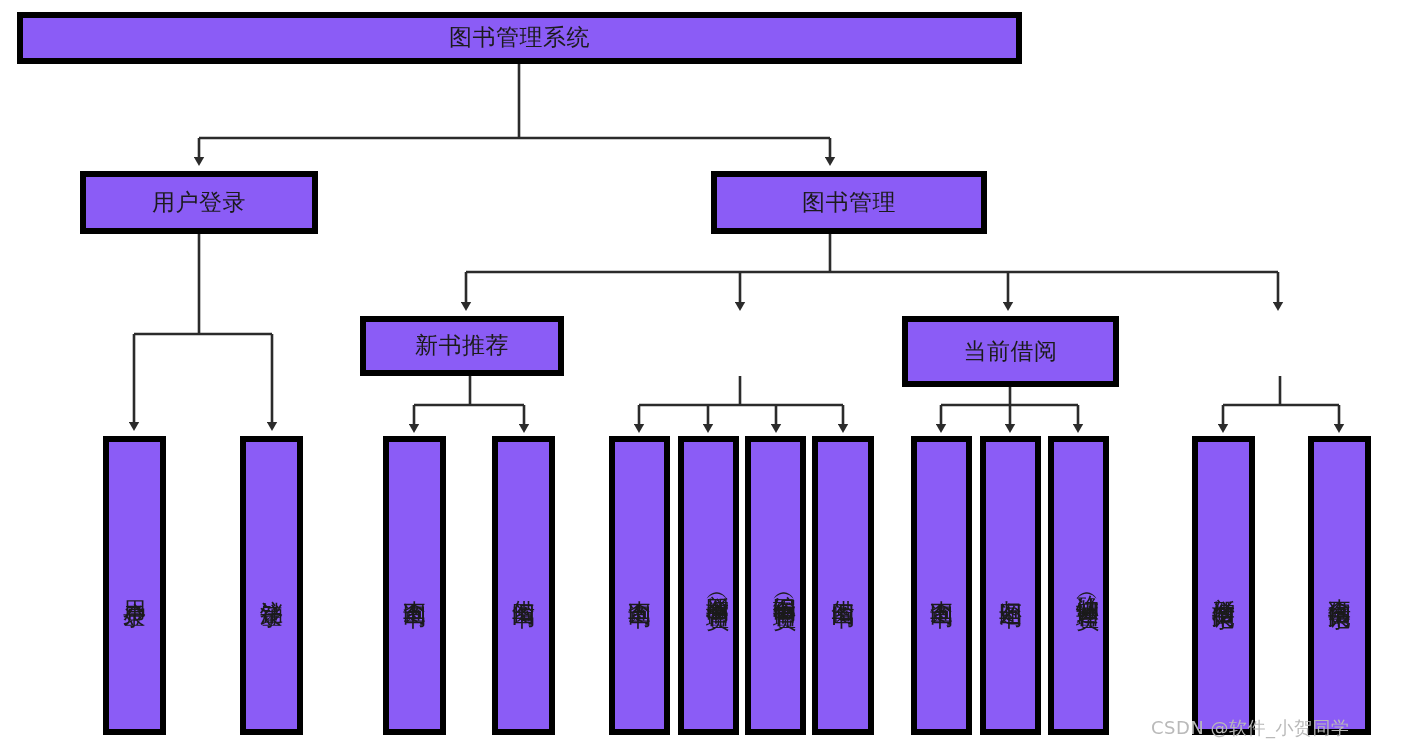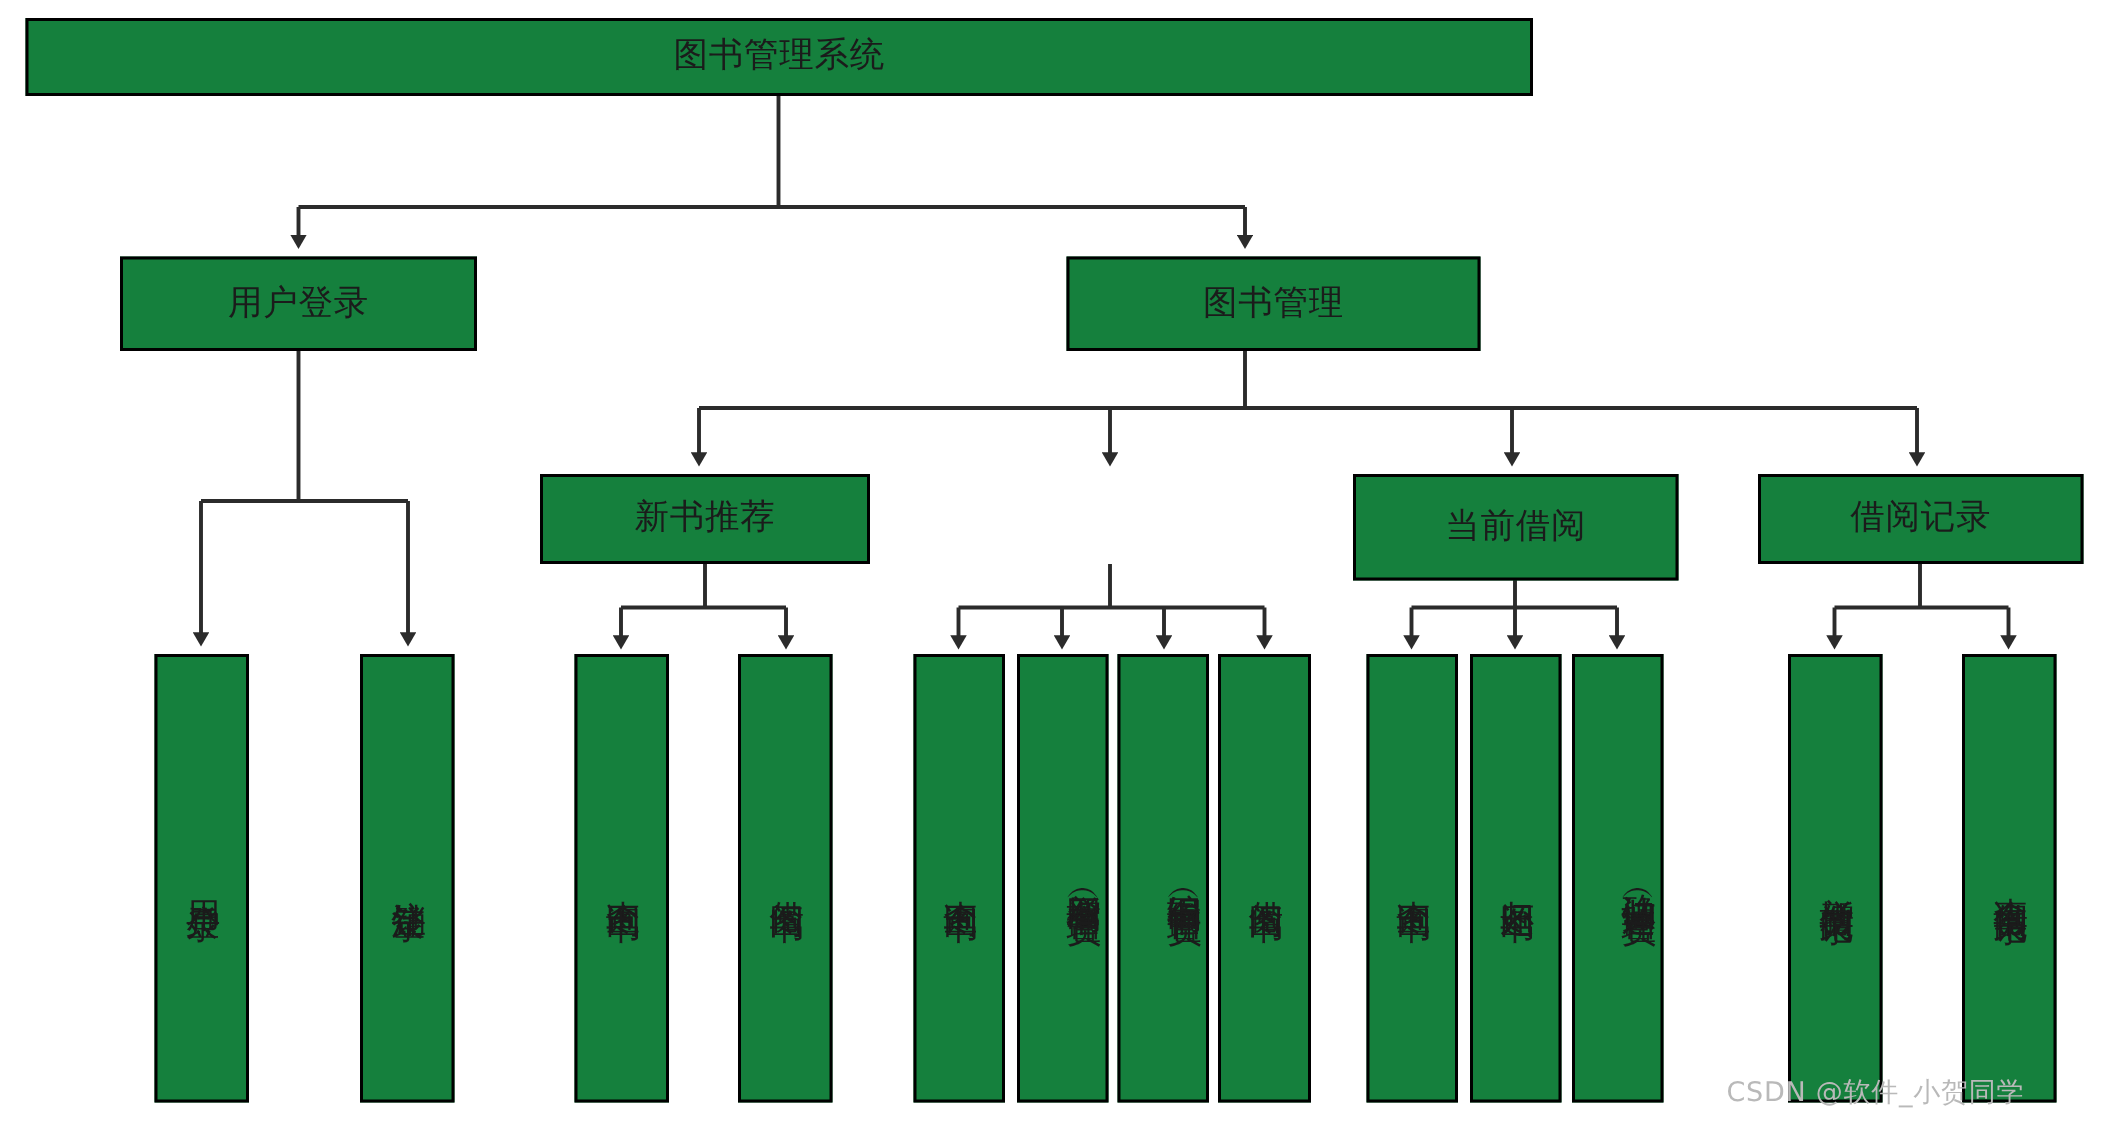--- a/index.html
+++ b/index.html
@@ -21,22 +21,22 @@
     position: absolute;
     left: 0;
     top: 0;
     width: 1405px;
     height: 747px;
     pointer-events: none;
   }
   .node {
     position: absolute;
     box-sizing: border-box;
-    border: 2px solid #000000;
-    background: #15803d;
+    border: 6px solid #000000;
+    background: #8b5cf6;
     display: flex;
     align-items: center;
     justify-content: center;
     color: #1b1b1b;
   }
   .node-h {
     font-size: 23px;
     line-height: 1.1;
     letter-spacing: 0.5px;
     white-space: nowrap;
@@ -123,28 +123,25 @@
     <span>图书管理系统</span>
   </div>
 
   <div class="node node-h" style="left:80px; top:171px; width:238px; height:63px;">
     <span>用户登录</span>
   </div>
   <div class="node node-h" style="left:711px; top:171px; width:276px; height:63px;">
     <span>图书管理</span>
   </div>
 
-  <div class="node node-h" style="left:360px; top:316px; width:220px; height:60px;">
+  <div class="node node-h" style="left:360px; top:316px; width:204px; height:60px;">
     <span>新书推荐</span>
   </div>
   <div class="node node-h" style="left:902px; top:316px; width:217px; height:71px;">
     <span>当前借阅</span>
-  </div>
-  <div class="node node-h" style="left:1172px; top:316px; width:217px; height:60px;">
-    <span>借阅记录</span>
   </div>
 
   <div class="node node-v mid" style="left:103px; top:436px; width:63px; height:299px;">
     <span>用户登录</span>
   </div>
   <div class="node node-v mid" style="left:240px; top:436px; width:63px; height:299px;">
     <span>注销登录</span>
   </div>
 
   <div class="node node-v mid" style="left:383px; top:436px; width:63px; height:299px;">

